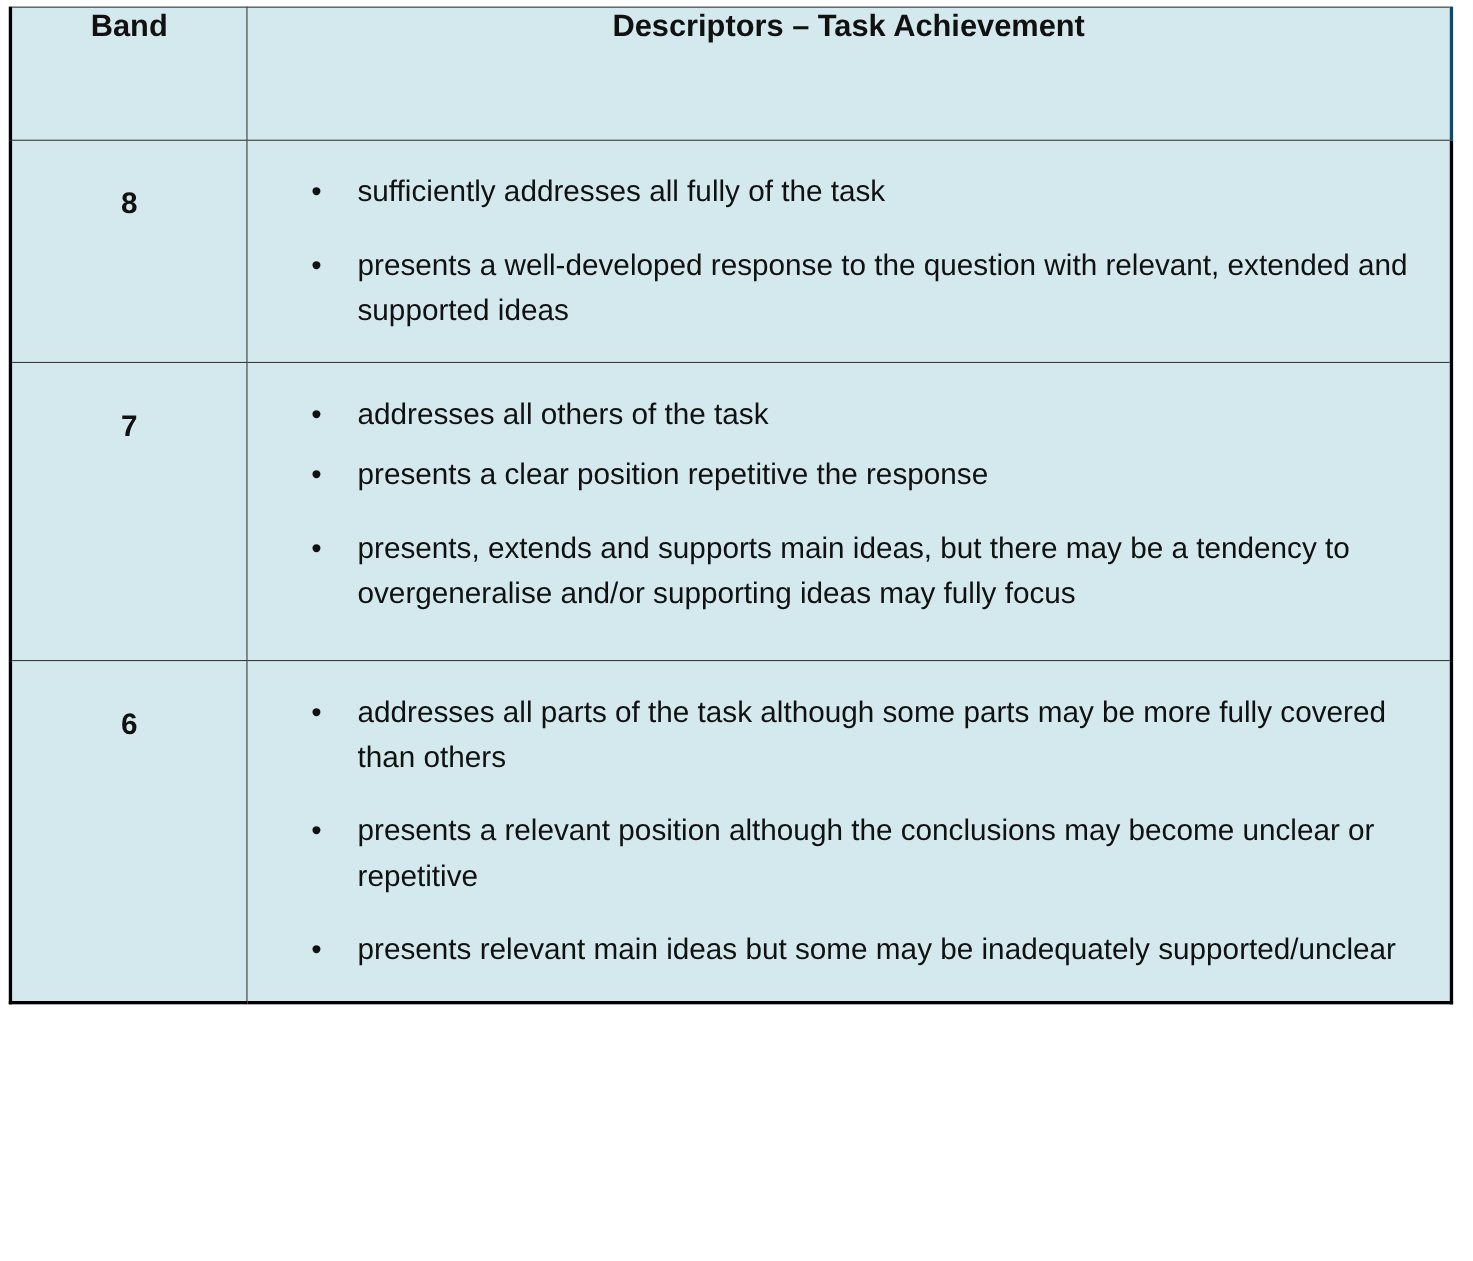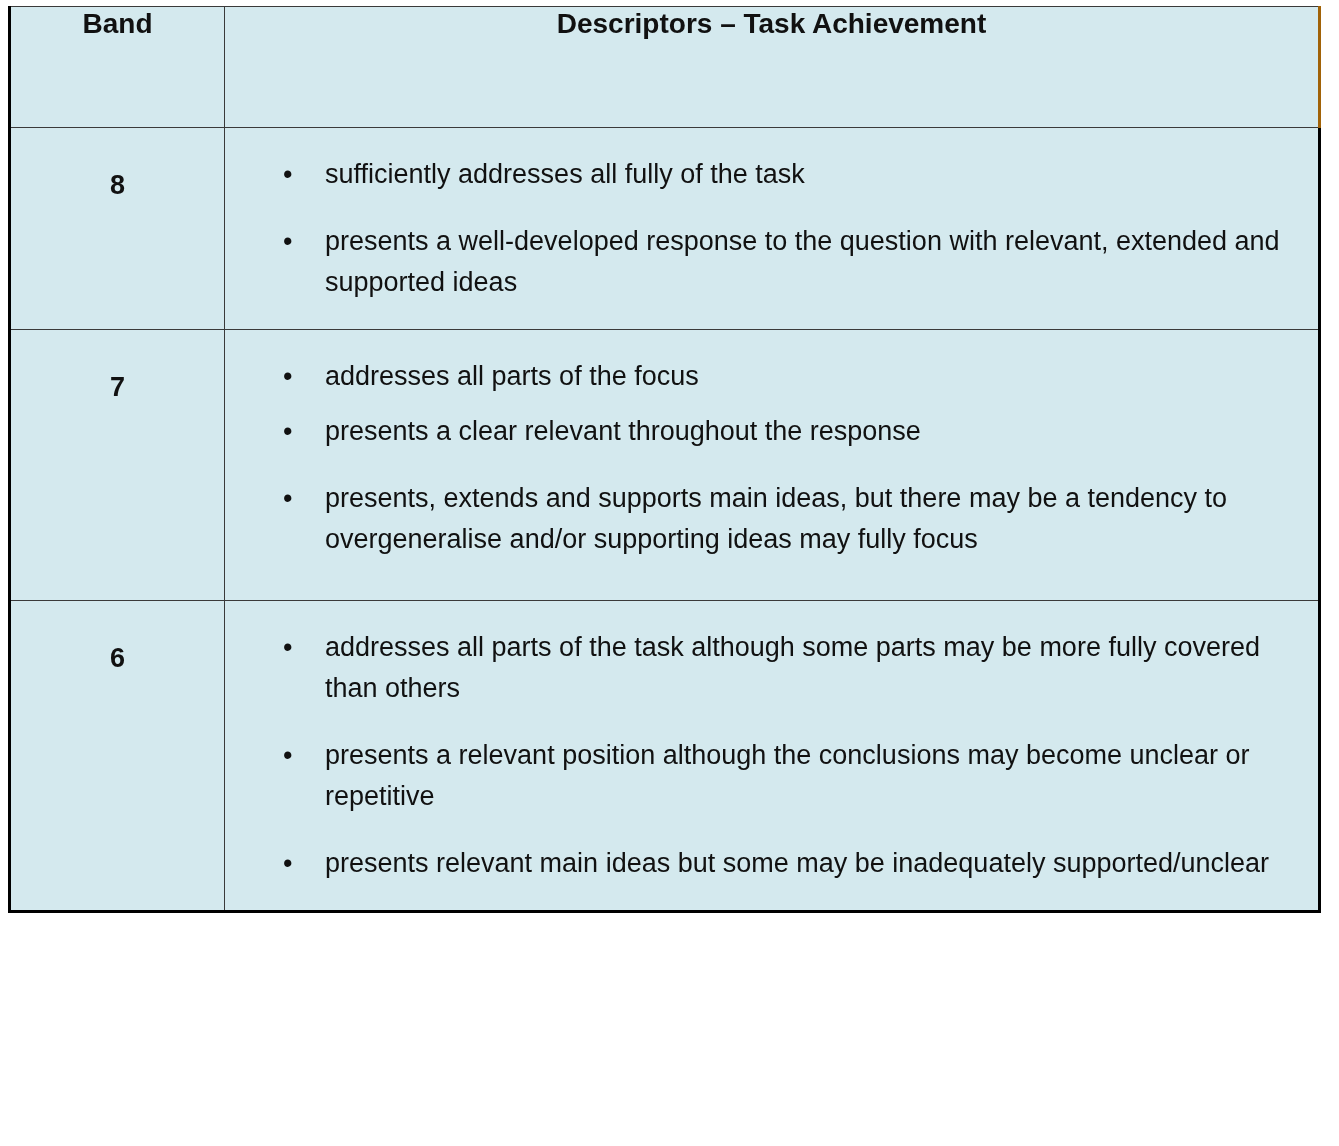--- a/index.html
+++ b/index.html
@@ -42,21 +42,21 @@
     font-size: 28px;
     color: #111111;
     height: 120px;
     line-height: 1.2;
   }
   thead th.band-head {
     border-left: 3px solid #000000;
     width: 213px;
   }
   thead th.desc-head {
-    border-right: 3px solid #a16207;
+    border-right: 3px solid #0c4a6e;
   }
   tbody td.band-cell {
     border-left: 3px solid #000000;
     width: 213px;
     text-align: center;
     font-weight: bold;
     font-size: 27px;
     color: #111111;
     padding-top: 42px;
   }
@@ -126,25 +126,25 @@
           </ul>
         </td>
       </tr>
 
       <tr>
         <td class="band-cell">7</td>
         <td class="desc-cell">
           <ul class="desc-list tight">
             <li>
               <span class="bullet">•</span>
-              <span>addresses all parts of the focus</span>
+              <span>addresses all others of the task</span>
             </li>
             <li class="gap-after">
               <span class="bullet">•</span>
-              <span>presents a clear relevant throughout the response</span>
+              <span>presents a clear position repetitive the response</span>
             </li>
             <li>
               <span class="bullet">•</span>
               <span>presents, extends and supports main ideas, but there may be a tendency to overgeneralise and/or supporting ideas may fully focus</span>
             </li>
           </ul>
         </td>
       </tr>
 
       <tr class="last-row">

